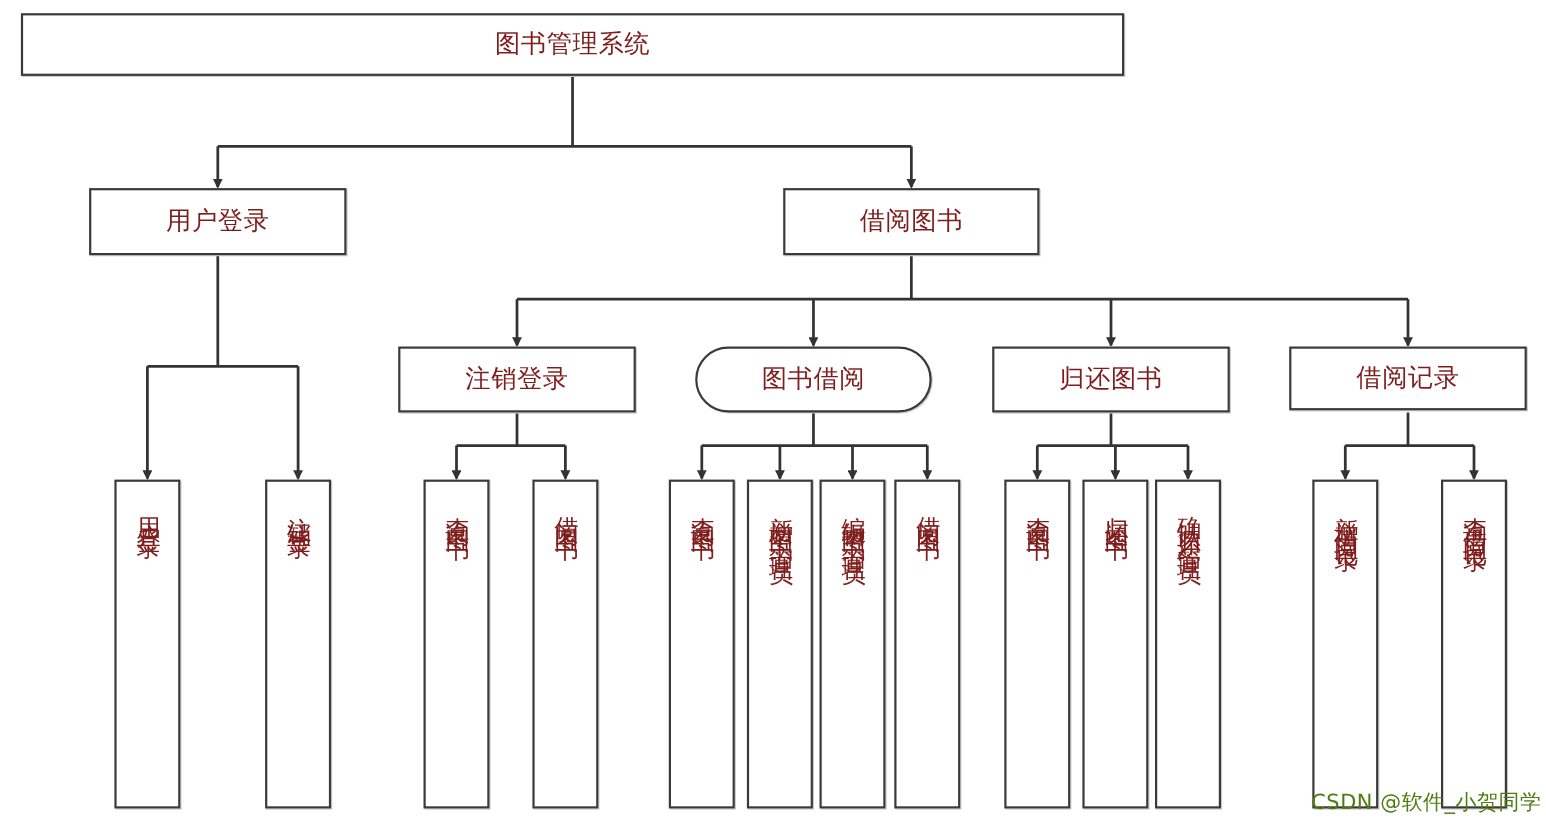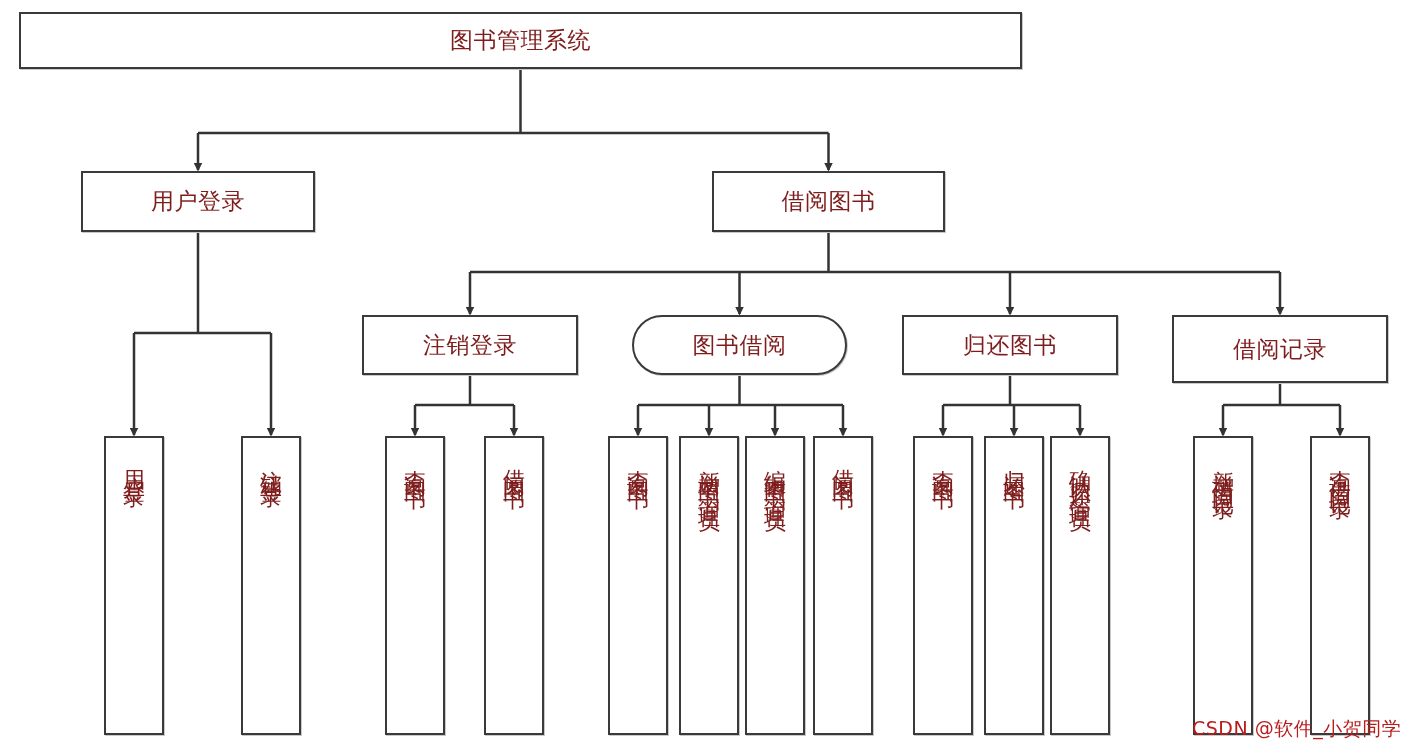--- a/index.html
+++ b/index.html
@@ -52,21 +52,21 @@
     writing-mode: vertical-rl;
     text-orientation: upright;
     -webkit-writing-mode: vertical-rl;
     font-size: 22px;
     letter-spacing: 6px;
     line-height: 1;
     white-space: nowrap;
   }
   .watermark {
     position: absolute;
-    color: #b91c1c;
+    color: #4d7c0f;
     font-size: 19px;
     letter-spacing: 0.5px;
     white-space: nowrap;
     user-select: none;
   }
 </style>
 </head>
 <body>
 
 <div id="diagram-root">
@@ -126,21 +126,21 @@
       </div>
       <div class="node" style="left: 362px; top: 315px; width: 216px; height: 60px;">
         <span class="node-label">注销登录</span>
       </div>
       <div class="node" style="left: 632px; top: 315px; width: 215px; height: 60px; border-radius: 30px;">
         <span class="node-label">图书借阅</span>
       </div>
       <div class="node" style="left: 902px; top: 315px; width: 216px; height: 60px;">
         <span class="node-label">归还图书</span>
       </div>
-      <div class="node" style="left: 1172px; top: 315px; width: 216px; height: 68px;">
+      <div class="node" style="left: 1172px; top: 315px; width: 216px; height: 58px;">
         <span class="node-label">借阅记录</span>
       </div>
       <div class="node vertical" style="left: 104px; top: 436px; width: 60px; height: 299px;">
         <span class="node-label">用户登录</span>
       </div>
       <div class="node vertical" style="left: 241px; top: 436px; width: 60px; height: 299px;">
         <span class="node-label">注销登录</span>
       </div>
       <div class="node vertical" style="left: 385px; top: 436px; width: 60px; height: 299px;">
         <span class="node-label">查询图书</span>

